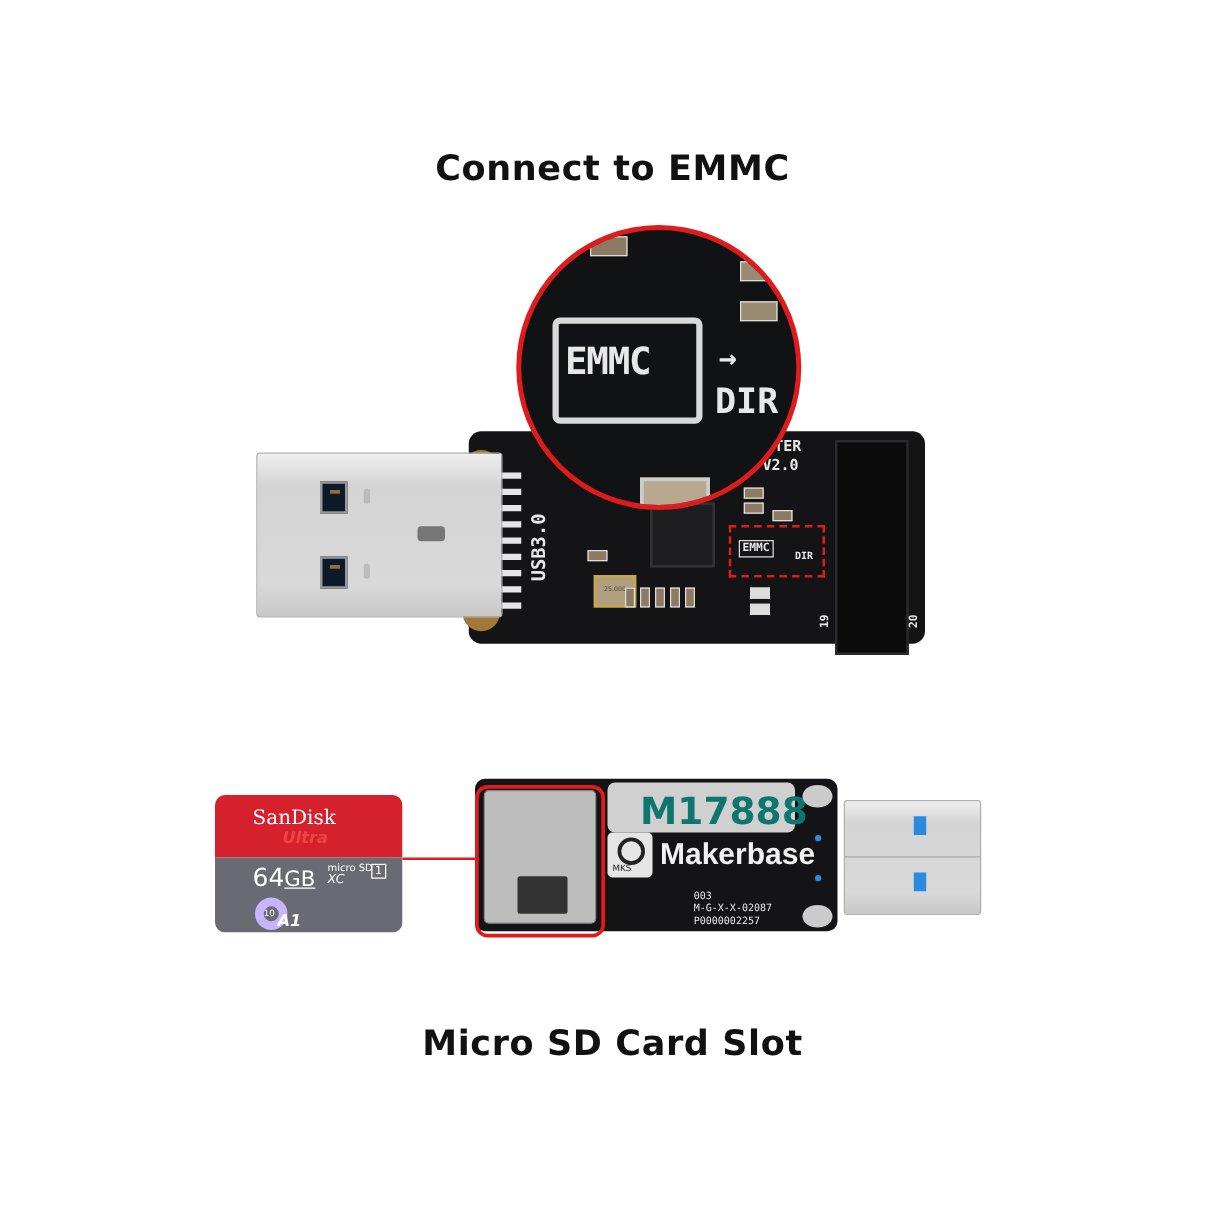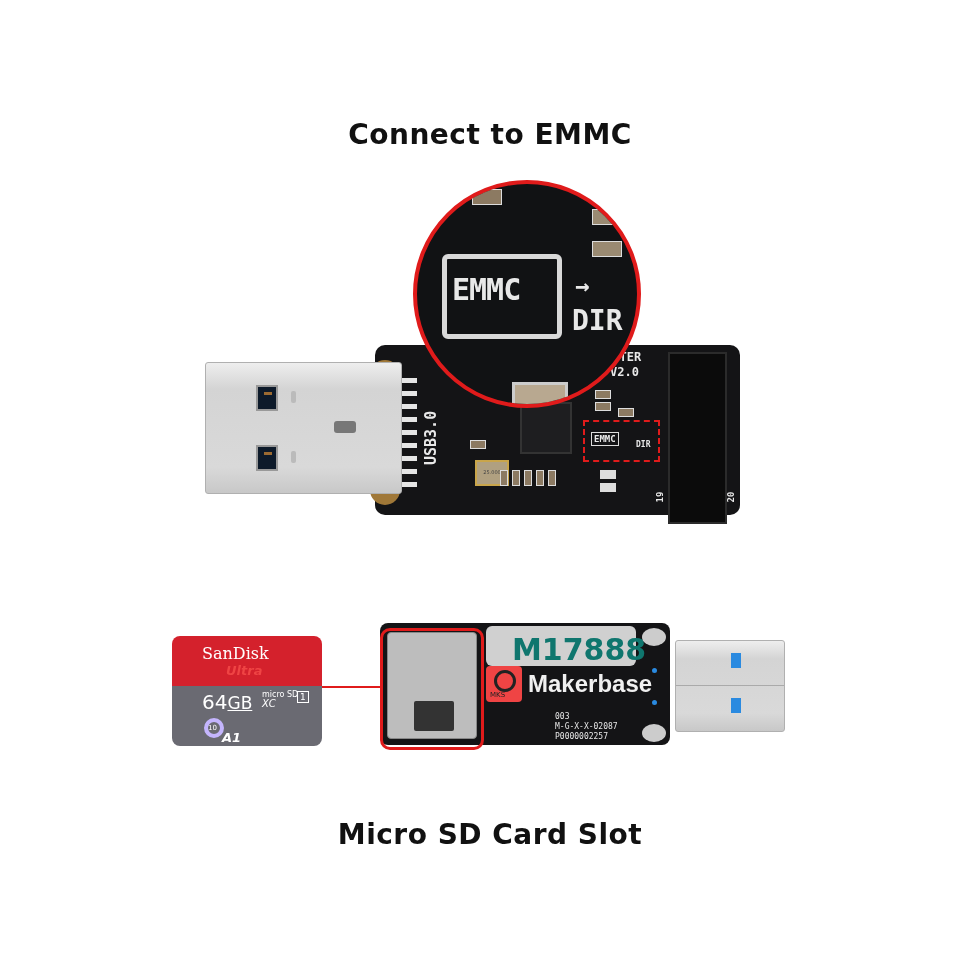--- a/index.html
+++ b/index.html
@@ -106,38 +106,38 @@
   <div class="abs sdcard-bot" style="left:0;top:50px;width:150px;height:60px;"></div>
   <div class="abs" style="left:30px;top:8px;color:#fff;font-family:'DejaVu Serif',serif;font-size:16px;">SanDisk</div>
   <div class="abs" style="left:30px;top:27px;color:#ef4444;font-style:italic;font-weight:bold;font-size:13px;margin-left:24px;">Ultra</div>
   <div class="abs" style="left:30px;top:54px;color:#fff;font-size:20px;">
     <span>64</span><span style="font-size:17px;text-decoration:underline;">GB</span>
   </div>
   <div class="abs" style="left:90px;top:54px;color:#fff;font-size:8px;line-height:9px;">
     <span>micro</span> <span>SD</span><br><span style="font-style:italic;font-size:10px;">XC</span>
   </div>
   <div class="abs" style="left:125px;top:55px;color:#fff;font-size:9px;border:1px solid #fff;padding:0 2px;">1</div>
-  <div class="abs" style="left:32px;top:82px;color:#fff;font-size:7px;border:4px solid #c4b5fd;border-radius:50%;width:12px;height:12px;text-align:left;line-height:12px;">10</div>
+  <div class="abs" style="left:32px;top:82px;color:#fff;font-size:7px;border:7px solid #c4b5fd;border-radius:50%;width:12px;height:12px;text-align:left;line-height:12px;">10</div>
   <div class="abs" style="left:50px;top:94px;color:#fff;font-style:italic;font-size:13px;font-weight:bold;">A1</div>
 </div>
 
 <div class="abs red-line" style="left:322px;top:686px;width:60px;height:2px;"></div>
 
 <div class="abs" style="left:380px;top:620px;width:405px;height:130px;">
   <div class="abs pcb" style="left:0;top:3px;width:290px;height:122px;border-radius:8px;"></div>
 
   <div class="abs slot" style="left:7px;top:12px;width:88px;height:105px;">
     <div class="abs" style="left:26px;top:68px;width:40px;height:30px;background:#333;border-radius:2px;"></div>
   </div>
   <div class="abs" style="left:0;top:8px;width:98px;height:116px;border:3px solid #e01b1b;border-radius:10px;"></div>
 
   <div class="abs" style="left:106px;top:6px;width:150px;height:40px;background:#d0d0d0;border-radius:6px;"></div>
   <div class="abs" style="left:132px;top:12px;font-size:30px;font-weight:bold;color:#0f766e;">M17888</div>
 
-  <div class="abs" style="left:106px;top:46px;width:36px;height:36px;background:#ef4444;border-radius:4px;">
+  <div class="abs" style="left:106px;top:46px;width:36px;height:36px;background:#e5e5e5;border-radius:4px;">
     <div class="abs" style="left:8px;top:4px;width:16px;height:16px;border:3px solid #222;border-radius:50%;"></div>
     <div class="abs" style="left:4px;top:25px;font-size:7px;color:#222;">MKS</div>
   </div>
   <div class="abs" style="left:148px;top:50px;font-size:24px;font-weight:bold;color:#f0f0f0;font-family:'Liberation Sans',sans-serif;">Makerbase</div>
   <div class="abs silk" style="left:175px;top:92px;font-size:8px;font-weight:normal;">003</div>
   <div class="abs silk" style="left:175px;top:102px;font-size:8px;font-weight:normal;text-align:center;">M-G-X-X-02087</div>
   <div class="abs silk" style="left:175px;top:112px;font-size:8px;font-weight:normal;text-align:center;">P0000002257</div>
 
   <div class="abs" style="left:262px;top:8px;width:24px;height:18px;background:#ccc;border-radius:50%;"></div>
   <div class="abs" style="left:262px;top:104px;width:24px;height:18px;background:#ccc;border-radius:50%;"></div>

